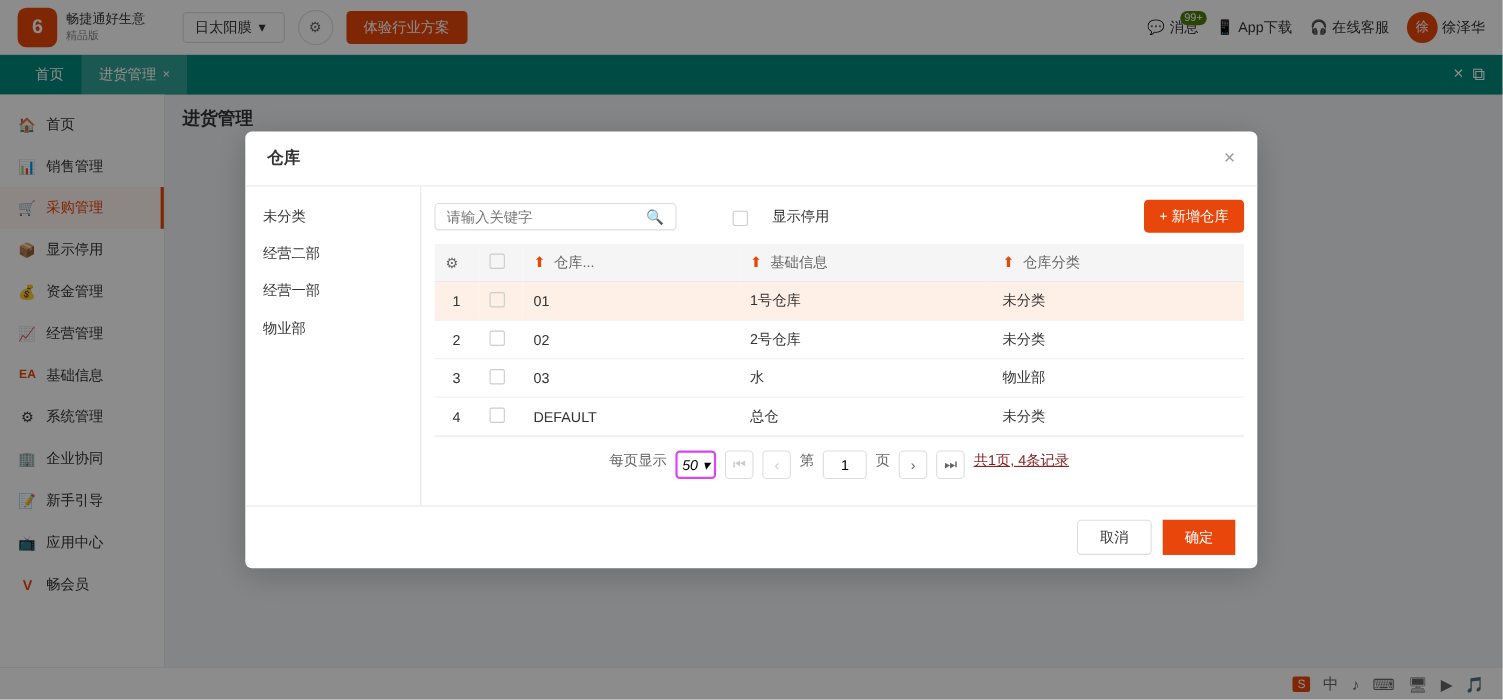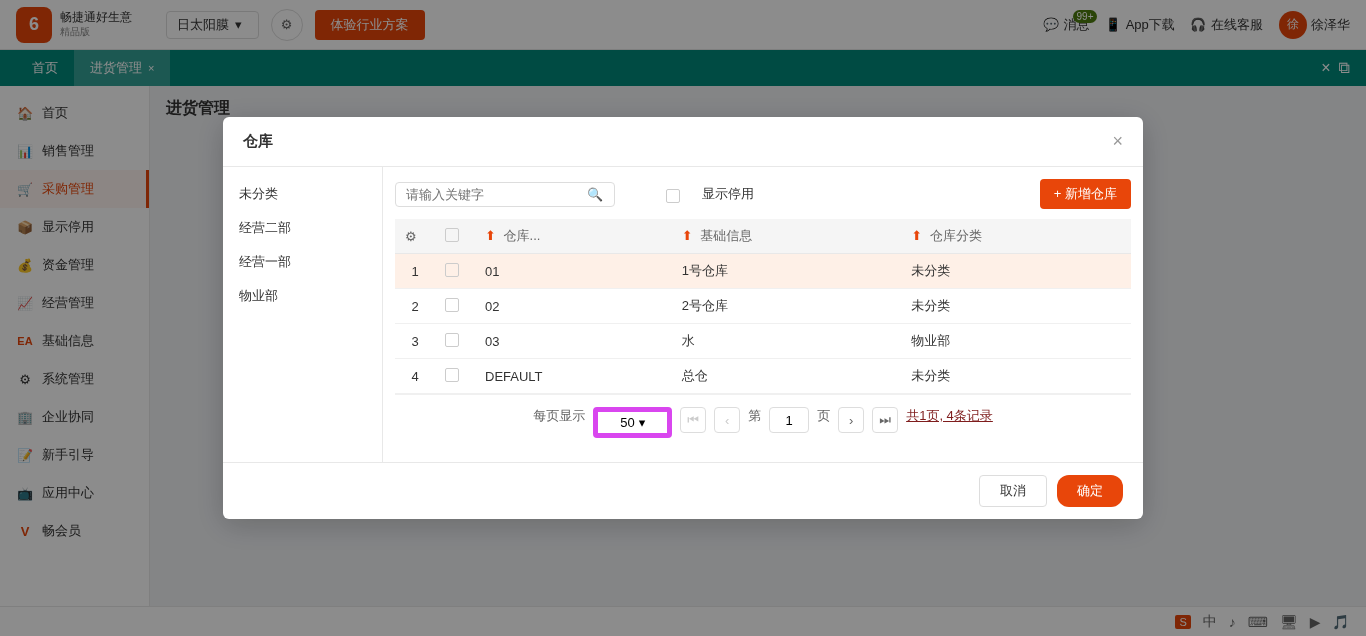--- a/index.html
+++ b/index.html
@@ -198,22 +198,22 @@
     .sort-icon { color: #e8460a; margin-right: 4px; }
     .row-num { color: #999; text-align: center; }
 
     
     .pagination {
       display: flex; justify-content: center;
       gap: 8px; padding: 12px 0; border-top: 1px solid #f0f0f0; margin-top: auto;
     }
     .page-label { color: #666; }
     .page-select {
-      border: 5px solid #d946ef; border-radius: 4px; padding: 3px 22px;
-      display: flex; align-items: center; gap: 4px; cursor: pointer;
+      border: 2px solid #d946ef; border-radius: 4px; padding: 3px 4px;
+      display: flex; align-items: center; gap: 4px; cursor: pointer; font-style: italic;
     }
     .page-btn {
       width: 26px; height: 26px; border: 1px solid #ddd; border-radius: 4px;
       display: flex; align-items: center; justify-content: center; cursor: pointer; color: #666;
     }
     .page-btn.disabled { color: #ccc; cursor: default; }
     .page-input {
       width: 40px; height: 26px; border: 1px solid #ddd; border-radius: 4px;
       text-align: center; outline: none; font-size: 13px;
     }
@@ -223,21 +223,21 @@
     .modal-footer {
       padding: 12px 20px;
       border-top: 1px solid #e8e8e8;
       display: flex; justify-content: flex-end; gap: 10px;
     }
     .cancel-btn {
       padding: 6px 20px; border: 1px solid #ddd; border-radius: 4px;
       background: #fff; cursor: pointer; font-size: 13px; color: #333;
     }
     .confirm-btn {
-      padding: 6px 20px; border: none; border-radius: 12px;
+      padding: 6px 20px; border: none; border-radius: 0;
       background: #e8460a; color: #fff; cursor: pointer; font-size: 13px;
     }
 
     
     .bottom-bar {
       position: fixed; bottom: 0; left: 0; right: 0;
       height: 30px; background: #fff; border-top: 1px solid #e8e8e8;
       display: flex; align-items: center; justify-content: flex-end; padding: 0 16px;
       z-index: 50; gap: 12px;
     }

